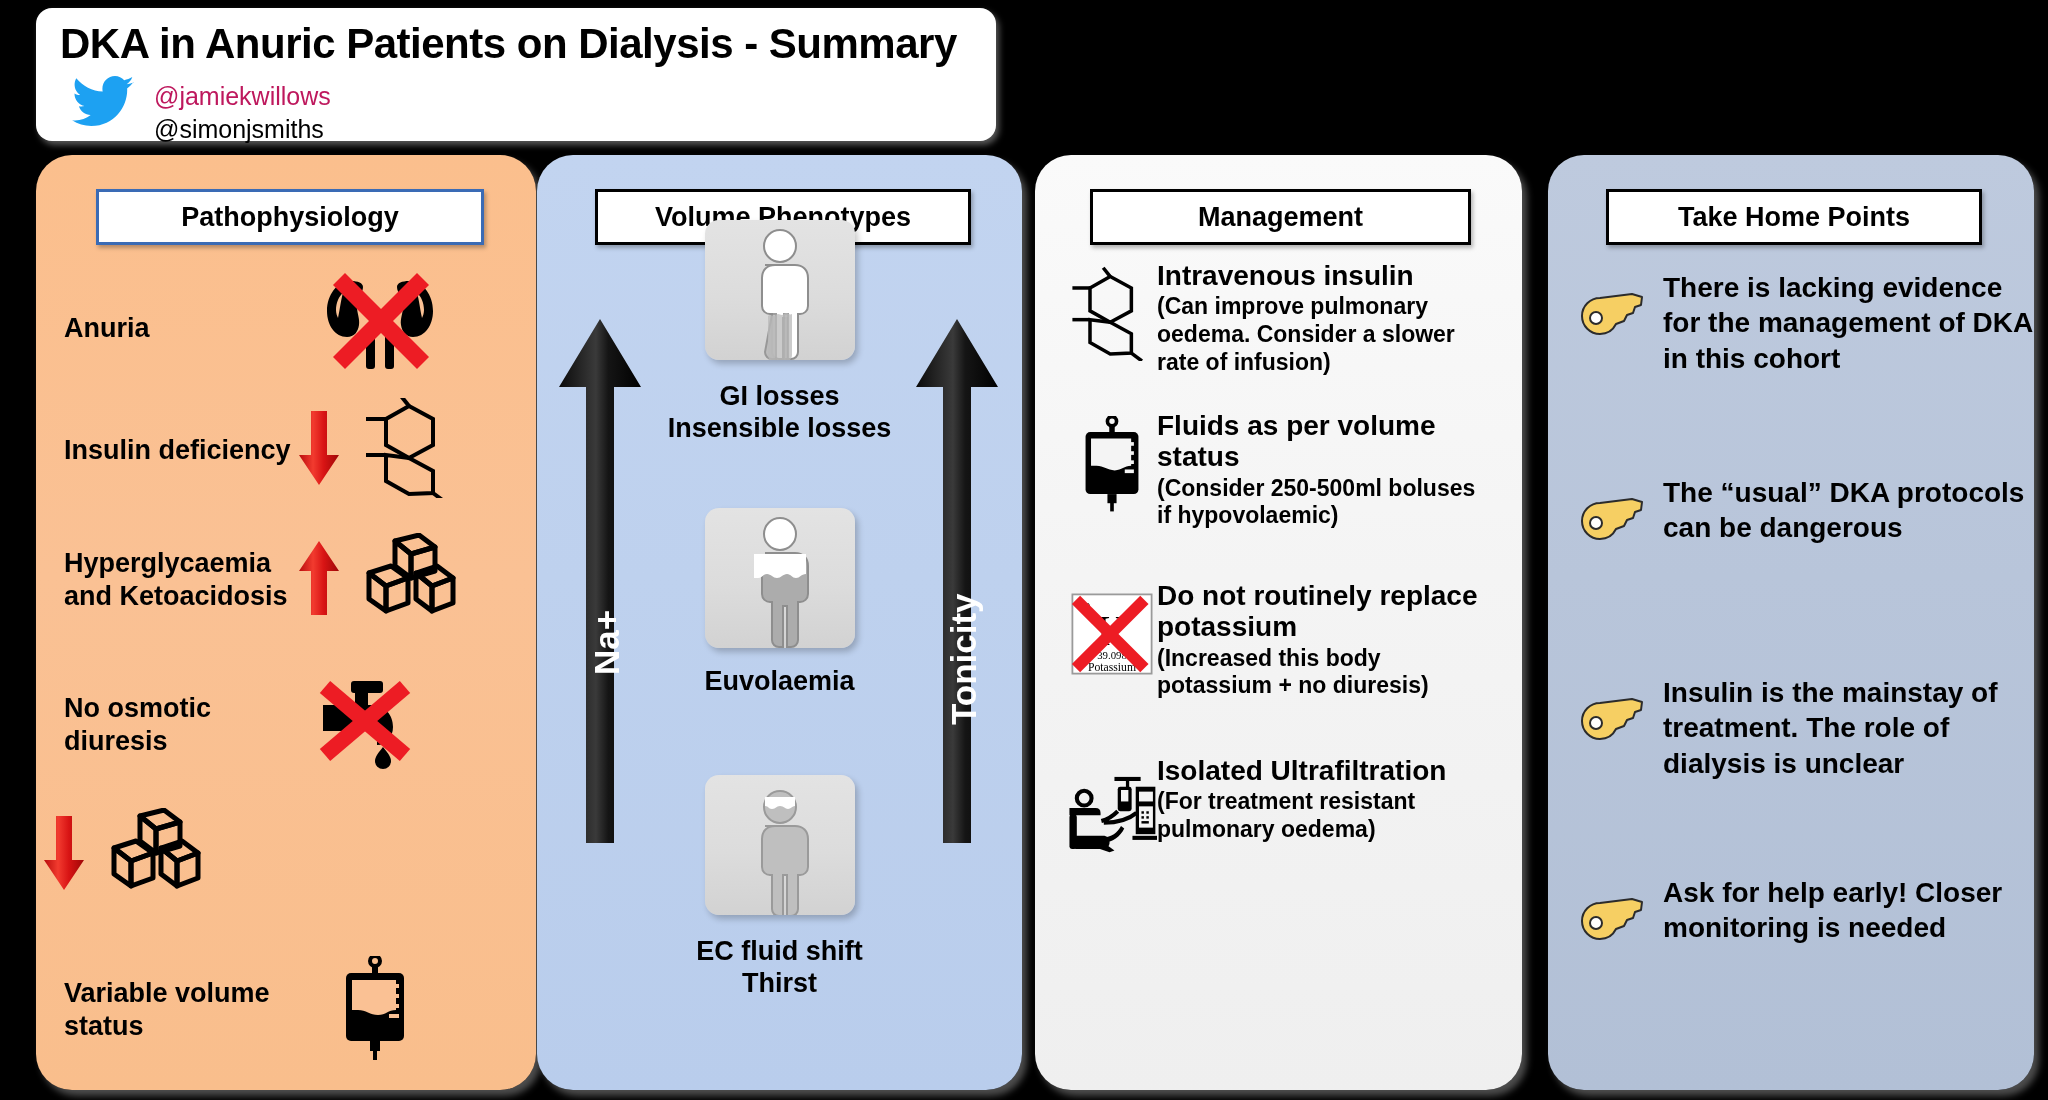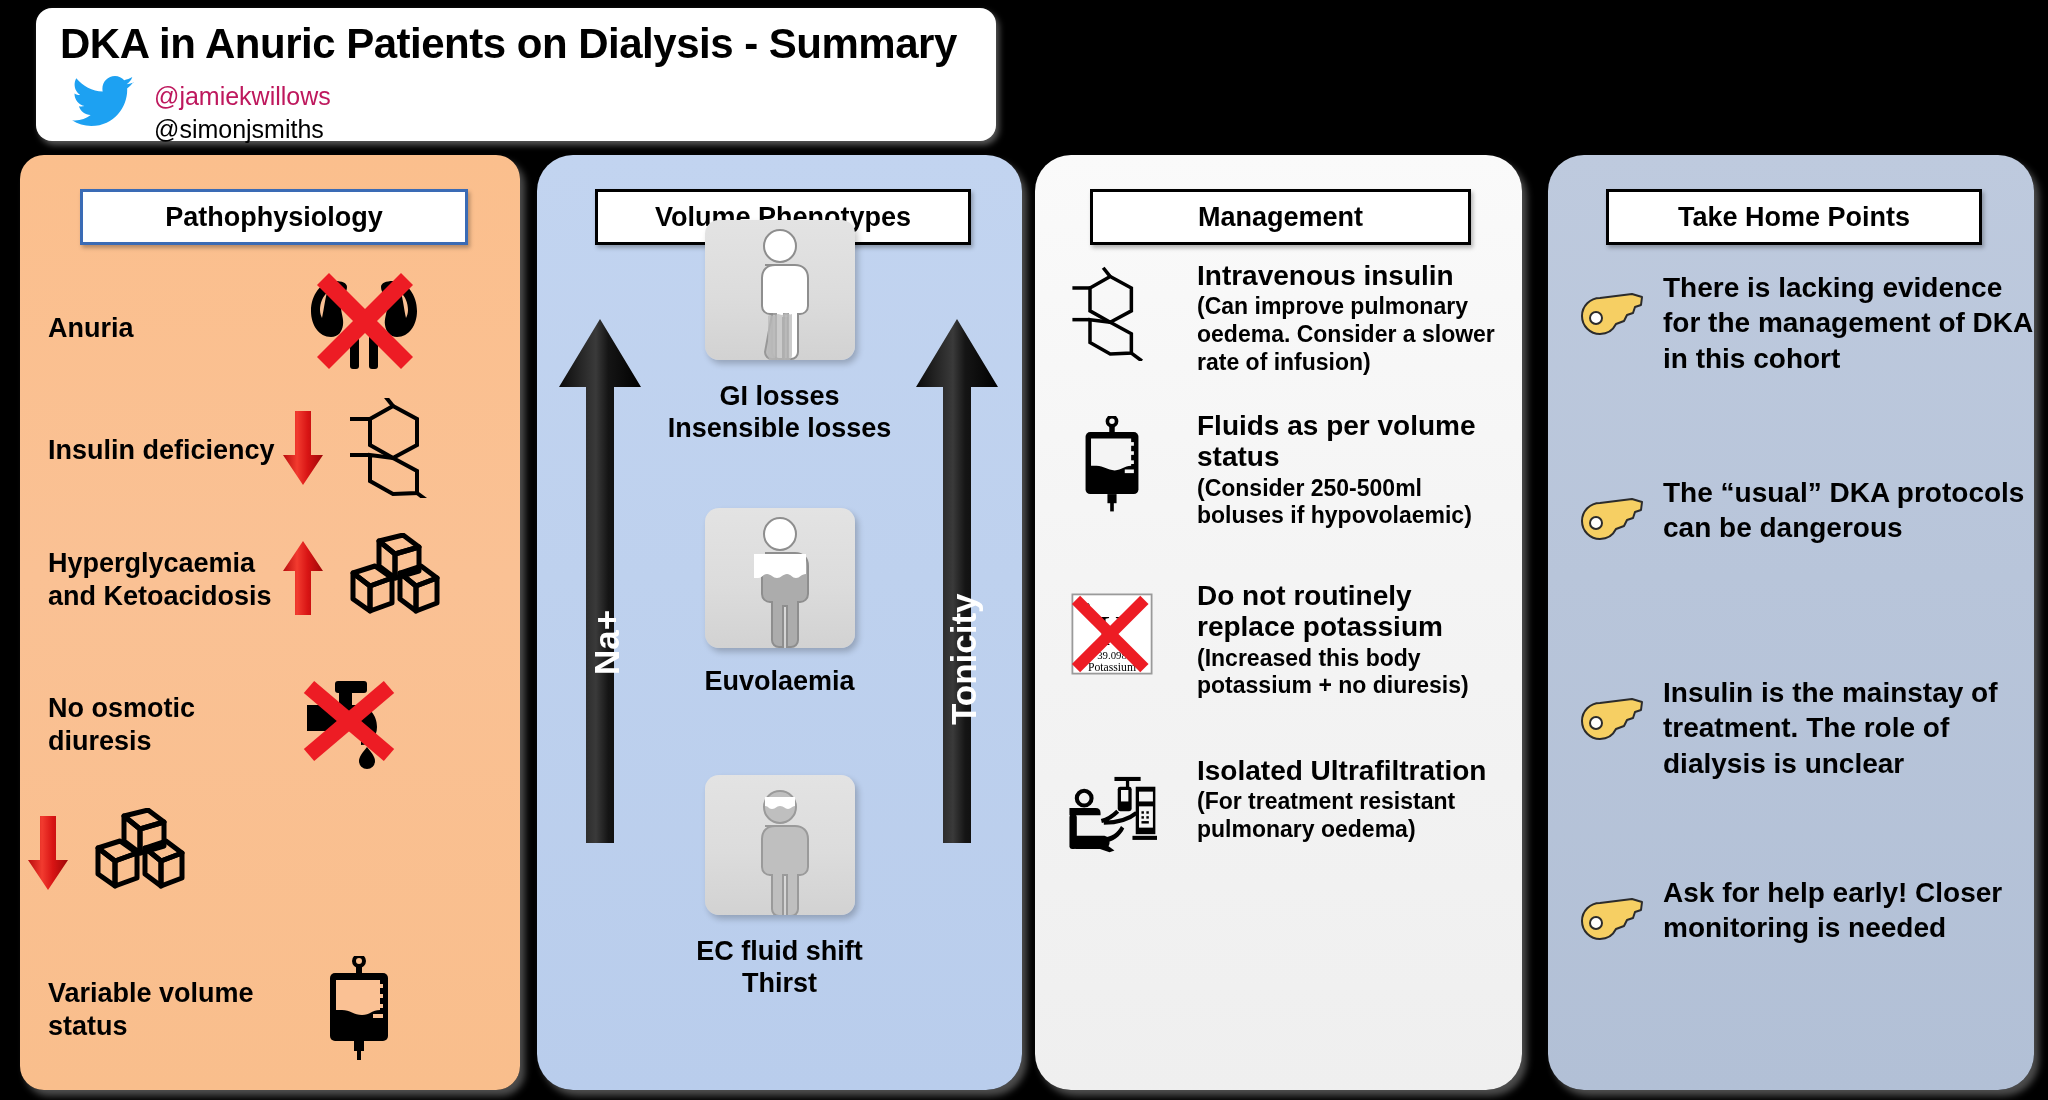--- a/index.html
+++ b/index.html
@@ -23,22 +23,22 @@
   #twitter-icon{position:absolute;left:36px;top:66px;width:64px;height:56px;}
   #handle-1{position:absolute;left:118px;top:74px;font-size:25px;color:#be185d;}
   #handle-2{position:absolute;left:118px;top:107px;font-size:25px;color:#000;}
 
   
   .panel{
     position:absolute;top:155px;height:935px;
     border-radius:36px;
     box-shadow:5px 6px 7px rgba(255,255,255,.30);
   }
-  #panel-path{left:20px;width:500px;
-      background:linear-gradient(180deg,#FBBF8D 0%,#FAC194 45%,#F9BE8C 100%);border-radius:24px;}
+  #panel-path{left:36px;width:500px;
+      background:linear-gradient(180deg,#FBBF8D 0%,#FAC194 45%,#F9BE8C 100%);}
   #panel-vol{left:537px;width:485px;
       background:linear-gradient(180deg,#C2D4F0 0%,#BED1EE 45%,#B9CDEC 100%);}
   #panel-mgmt{left:1035px;width:487px;
       background:linear-gradient(180deg,#FAFAFA 0%,#F4F4F4 45%,#EFEFEF 100%);}
   #panel-thp{left:1548px;width:486px;
       background:linear-gradient(180deg,#BECADE 0%,#B8C5DA 45%,#B2C0D6 100%);}
 
   .panel-header{
     position:absolute;top:34px;height:50px;
     background:#fff;border:3px solid #000;
@@ -71,21 +71,21 @@
   }
   .big-arrow{position:absolute;width:90px;}
   .arrow-word{
     position:absolute;color:#fff;font-size:35px;font-weight:bold;
     white-space:nowrap;transform-origin:left top;
   }
 
   
   .mg-row{position:absolute;display:flex;align-items:flex-start;}
   .mg-icon{width:90px;flex:0 0 90px;display:flex;justify-content:center;padding-top:6px;}
-  .mg-text{width:330px;margin-left:40px;}
+  .mg-text{width:330px;}
   .mg-title{font-size:28px;font-weight:bold;color:#000;line-height:1.12;}
   .mg-sub{font-size:23px;font-weight:bold;color:#000;line-height:1.2;margin-top:2px;}
 
   
   .thp-row{position:absolute;left:30px;width:460px;display:flex;align-items:flex-start;}
   .thp-key{width:85px;flex:0 0 85px;padding-top:16px;}
   .thp-text{font-size:28px;font-weight:bold;color:#000;line-height:1.26;width:370px;}
 </style>
 </head>
 <body>

